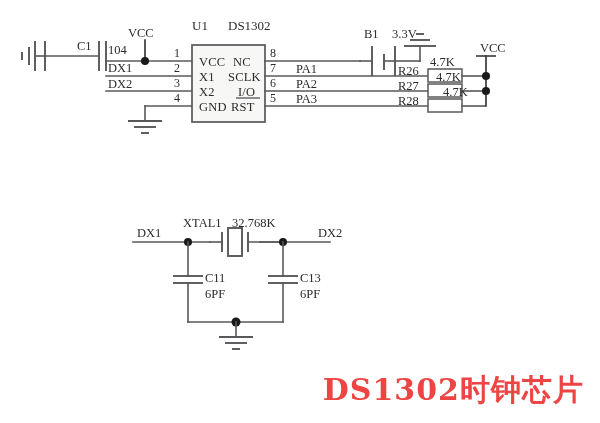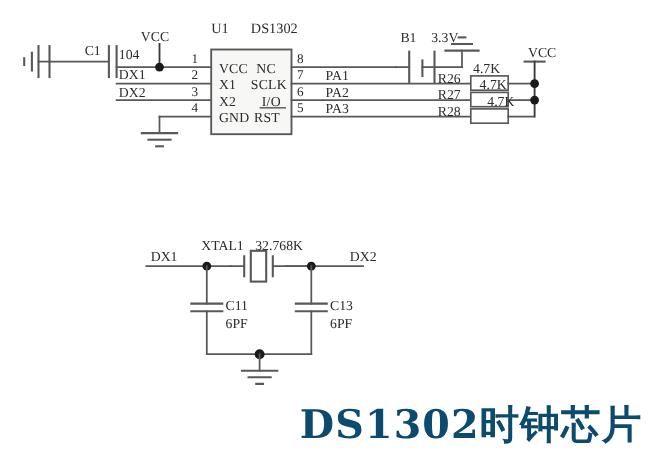--- a/index.html
+++ b/index.html
@@ -79,23 +79,23 @@
     font-size: 12.5px;
     letter-spacing: 0.2px;
   }
   .lbl-hdr {
     font-size: 13px;
   }
   .title-cn {
     position: absolute;
     right: 16px;
     bottom: 12px;
-    font-size: 36px;
+    font-size: 30px;
     font-weight: bold;
-    color: #0c4a6e;
+    color: #ef4444;
     font-family: "DejaVu Serif", "Liberation Serif", serif;
     letter-spacing: 1px;
     white-space: nowrap;
   }
 </style>
 </head>
 <body>
 
 <div id="schematic-root">
 

